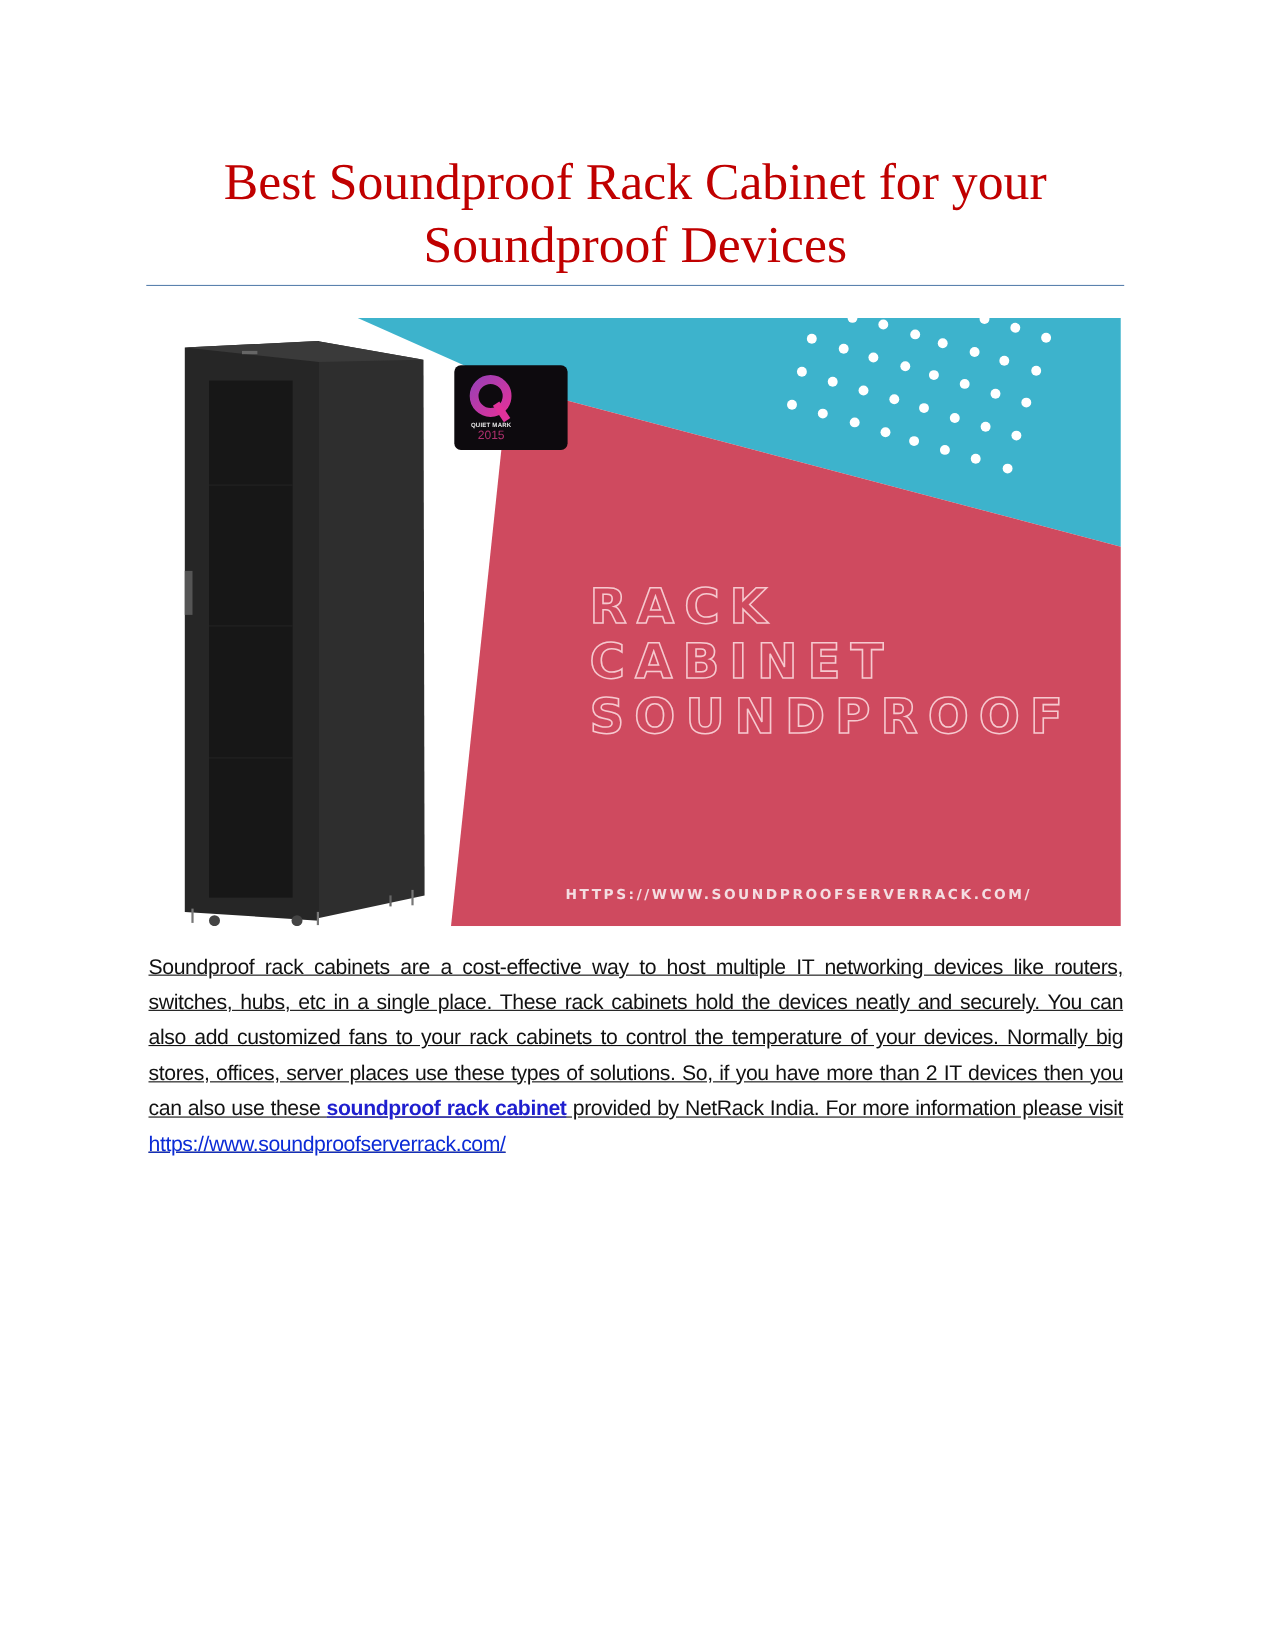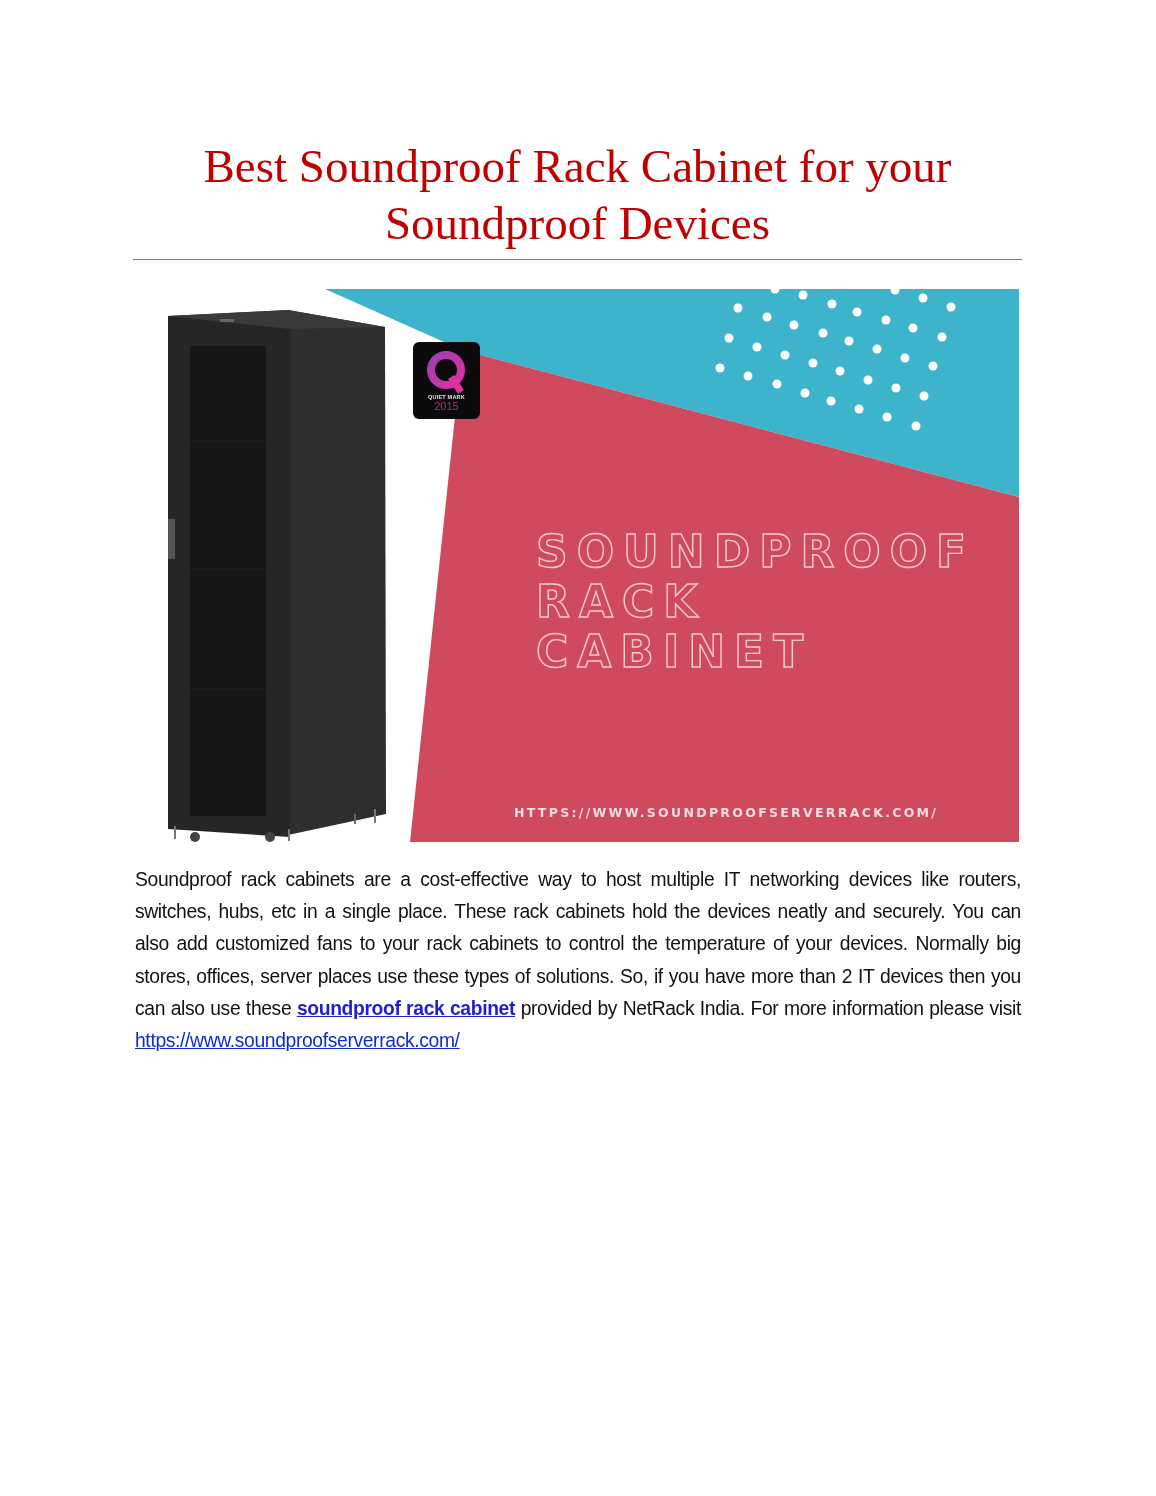--- a/index.html
+++ b/index.html
@@ -134,39 +134,39 @@
 
         <circle cx="55" cy="548" r="5" fill="#444"></circle>
         <circle cx="130" cy="548" r="5" fill="#444"></circle>
         <rect x="34" y="537" width="2" height="13" fill="#777"></rect>
         <rect x="148" y="540" width="2" height="12" fill="#777"></rect>
         <rect x="234" y="520" width="2" height="14" fill="#777"></rect>
         <rect x="214" y="525" width="2" height="10" fill="#666"></rect>
       </g>
     </svg>
 
-    <div class="badge" style="left:273px;top:53px;">
+    <div class="badge" style="left:273px;top:43px;padding-left:36px;">
       <svg class="badge-q" width="67" height="56" viewBox="0 0 67 56">
         <defs>
           <linearGradient id="qg" x1="0" y1="0" x2="1" y2="1">
             <stop offset="0" stop-color="#9b3fb5"></stop>
             <stop offset="1" stop-color="#e0329a"></stop>
           </linearGradient>
         </defs>
         <circle cx="33" cy="28" r="15" fill="none" stroke="url(#qg)" stroke-width="8"></circle>
         <line x1="38" y1="35" x2="48" y2="50" stroke="#e0329a" stroke-width="7"></line>
       </svg>
       <div class="badge-label">QUIET MARK</div>
       <div class="badge-year">2015</div>
     </div>
   </div>
 
   <div class="banner-heading">
+    <div>RACK CABINET</div>
     <div>SOUNDPROOF</div>
-    <div>RACK CABINET</div>
   </div>
   <div class="banner-url">HTTPS://WWW.SOUNDPROOFSERVERRACK.COM/</div>
 
-  <p class="body-text" style="margin:0;">
+  <p class="body-text" style="margin:0;text-decoration:underline;">
     <span>Soundproof rack cabinets are a cost-effective way to host multiple IT networking devices like routers, switches, hubs, etc in a single place. These rack cabinets hold the devices neatly and securely. You can also add customized fans to your rack cabinets to control the temperature of your devices. Normally big stores, offices, server places use these types of solutions. So, if you have more than 2 IT devices then you can also use these </span><a class="bold-link" href="#">soundproof rack cabinet</a><span> provided by NetRack India. For more information please visit </span><a href="#">https://www.soundproofserverrack.com/</a>
   </p>
 
 </div>
 
 </body></html>

